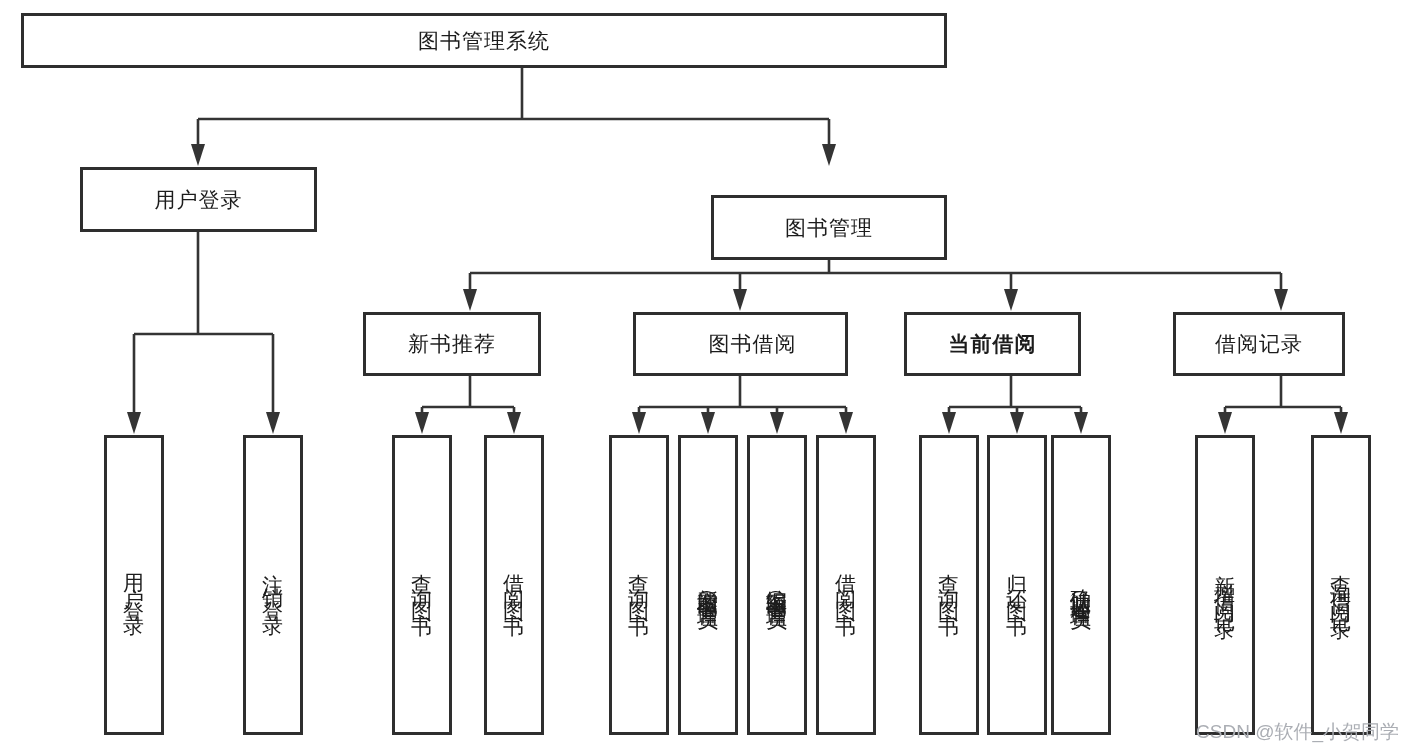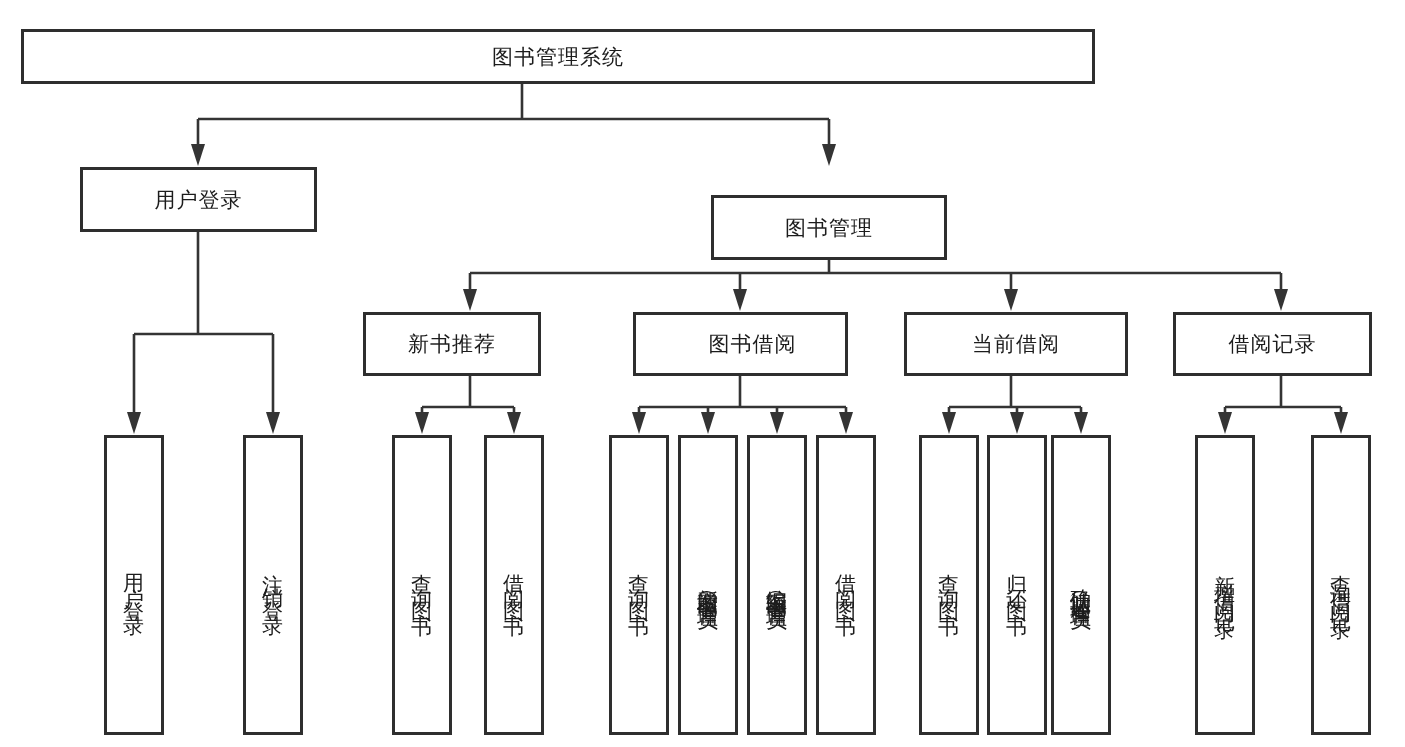--- a/index.html
+++ b/index.html
@@ -91,42 +91,43 @@
       <polygon points="770,412 784,412 777,434"></polygon>
       <polygon points="839,412 853,412 846,434"></polygon>
       <polygon points="942,412 956,412 949,434"></polygon>
       <polygon points="1010,412 1024,412 1017,434"></polygon>
       <polygon points="1074,412 1088,412 1081,434"></polygon>
       <polygon points="1218,412 1232,412 1225,434"></polygon>
       <polygon points="1334,412 1348,412 1341,434"></polygon>
     </g>
   </svg>
 
-  <div class="node" style="left:21px; top:29px; width:1074px; height:55px;">图书管理系统</div>
+  <div class="node" style="left:21px; top:13px; width:926px; height:55px;">图书管理系统</div>
 
   <div class="node" style="left:80px; top:167px; width:237px; height:65px;">用户登录</div>
   <div class="node" style="left:711px; top:167px; width:236px; height:65px;margin-top:28px;">图书管理</div>
 
   <div class="node" style="left:363px; top:312px; width:178px; height:64px;">新书推荐</div>
   <div class="node" style="left:633px; top:312px; width:215px; height:64px;padding-left:24px;">图书借阅</div>
-  <div class="node" style="left:904px; top:312px; width:224px; height:64px;">当前借阅</div>
-  <div class="node" style="left:1173px; top:312px; width:199px; height:64px;">借阅记录</div>
+  <div class="node" style="left:904px; top:312px; width:177px; height:64px;font-weight:bold;">当前借阅</div>
+  <div class="node" style="left:1173px; top:312px; width:172px; height:64px;">借阅记录</div>
 
   <div class="node leaf" style="left:104px; top:435px; width:60px; height:300px;">用户登录</div>
   <div class="node leaf" style="left:243px; top:435px; width:60px; height:300px;">注销登录</div>
 
   <div class="node leaf" style="left:392px; top:435px; width:60px; height:300px;">查询图书</div>
   <div class="node leaf" style="left:484px; top:435px; width:60px; height:300px;">借阅图书</div>
 
   <div class="node leaf" style="left:609px; top:435px; width:60px; height:300px;">查询图书</div>
   <div class="node leaf len9" style="left:678px; top:435px; width:60px; height:300px;">新增图书（管理员）</div>
   <div class="node leaf len9" style="left:747px; top:435px; width:60px; height:300px;">编辑图书（管理员）</div>
   <div class="node leaf" style="left:816px; top:435px; width:60px; height:300px;">借阅图书</div>
 
   <div class="node leaf" style="left:919px; top:435px; width:60px; height:300px;">查询图书</div>
   <div class="node leaf" style="left:987px; top:435px; width:60px; height:300px;">归还图书</div>
   <div class="node leaf len9" style="left:1051px; top:435px; width:60px; height:300px;">确认归还（管理员）</div>
 
   <div class="node leaf len6" style="left:1195px; top:435px; width:60px; height:300px;">新增借阅记录</div>
   <div class="node leaf len6" style="left:1311px; top:435px; width:60px; height:300px;">查询借阅记录</div>
 
+  <div class="watermark">CSDN @软件_小贺同学</div>
 
 </div>
 
 </body></html>

